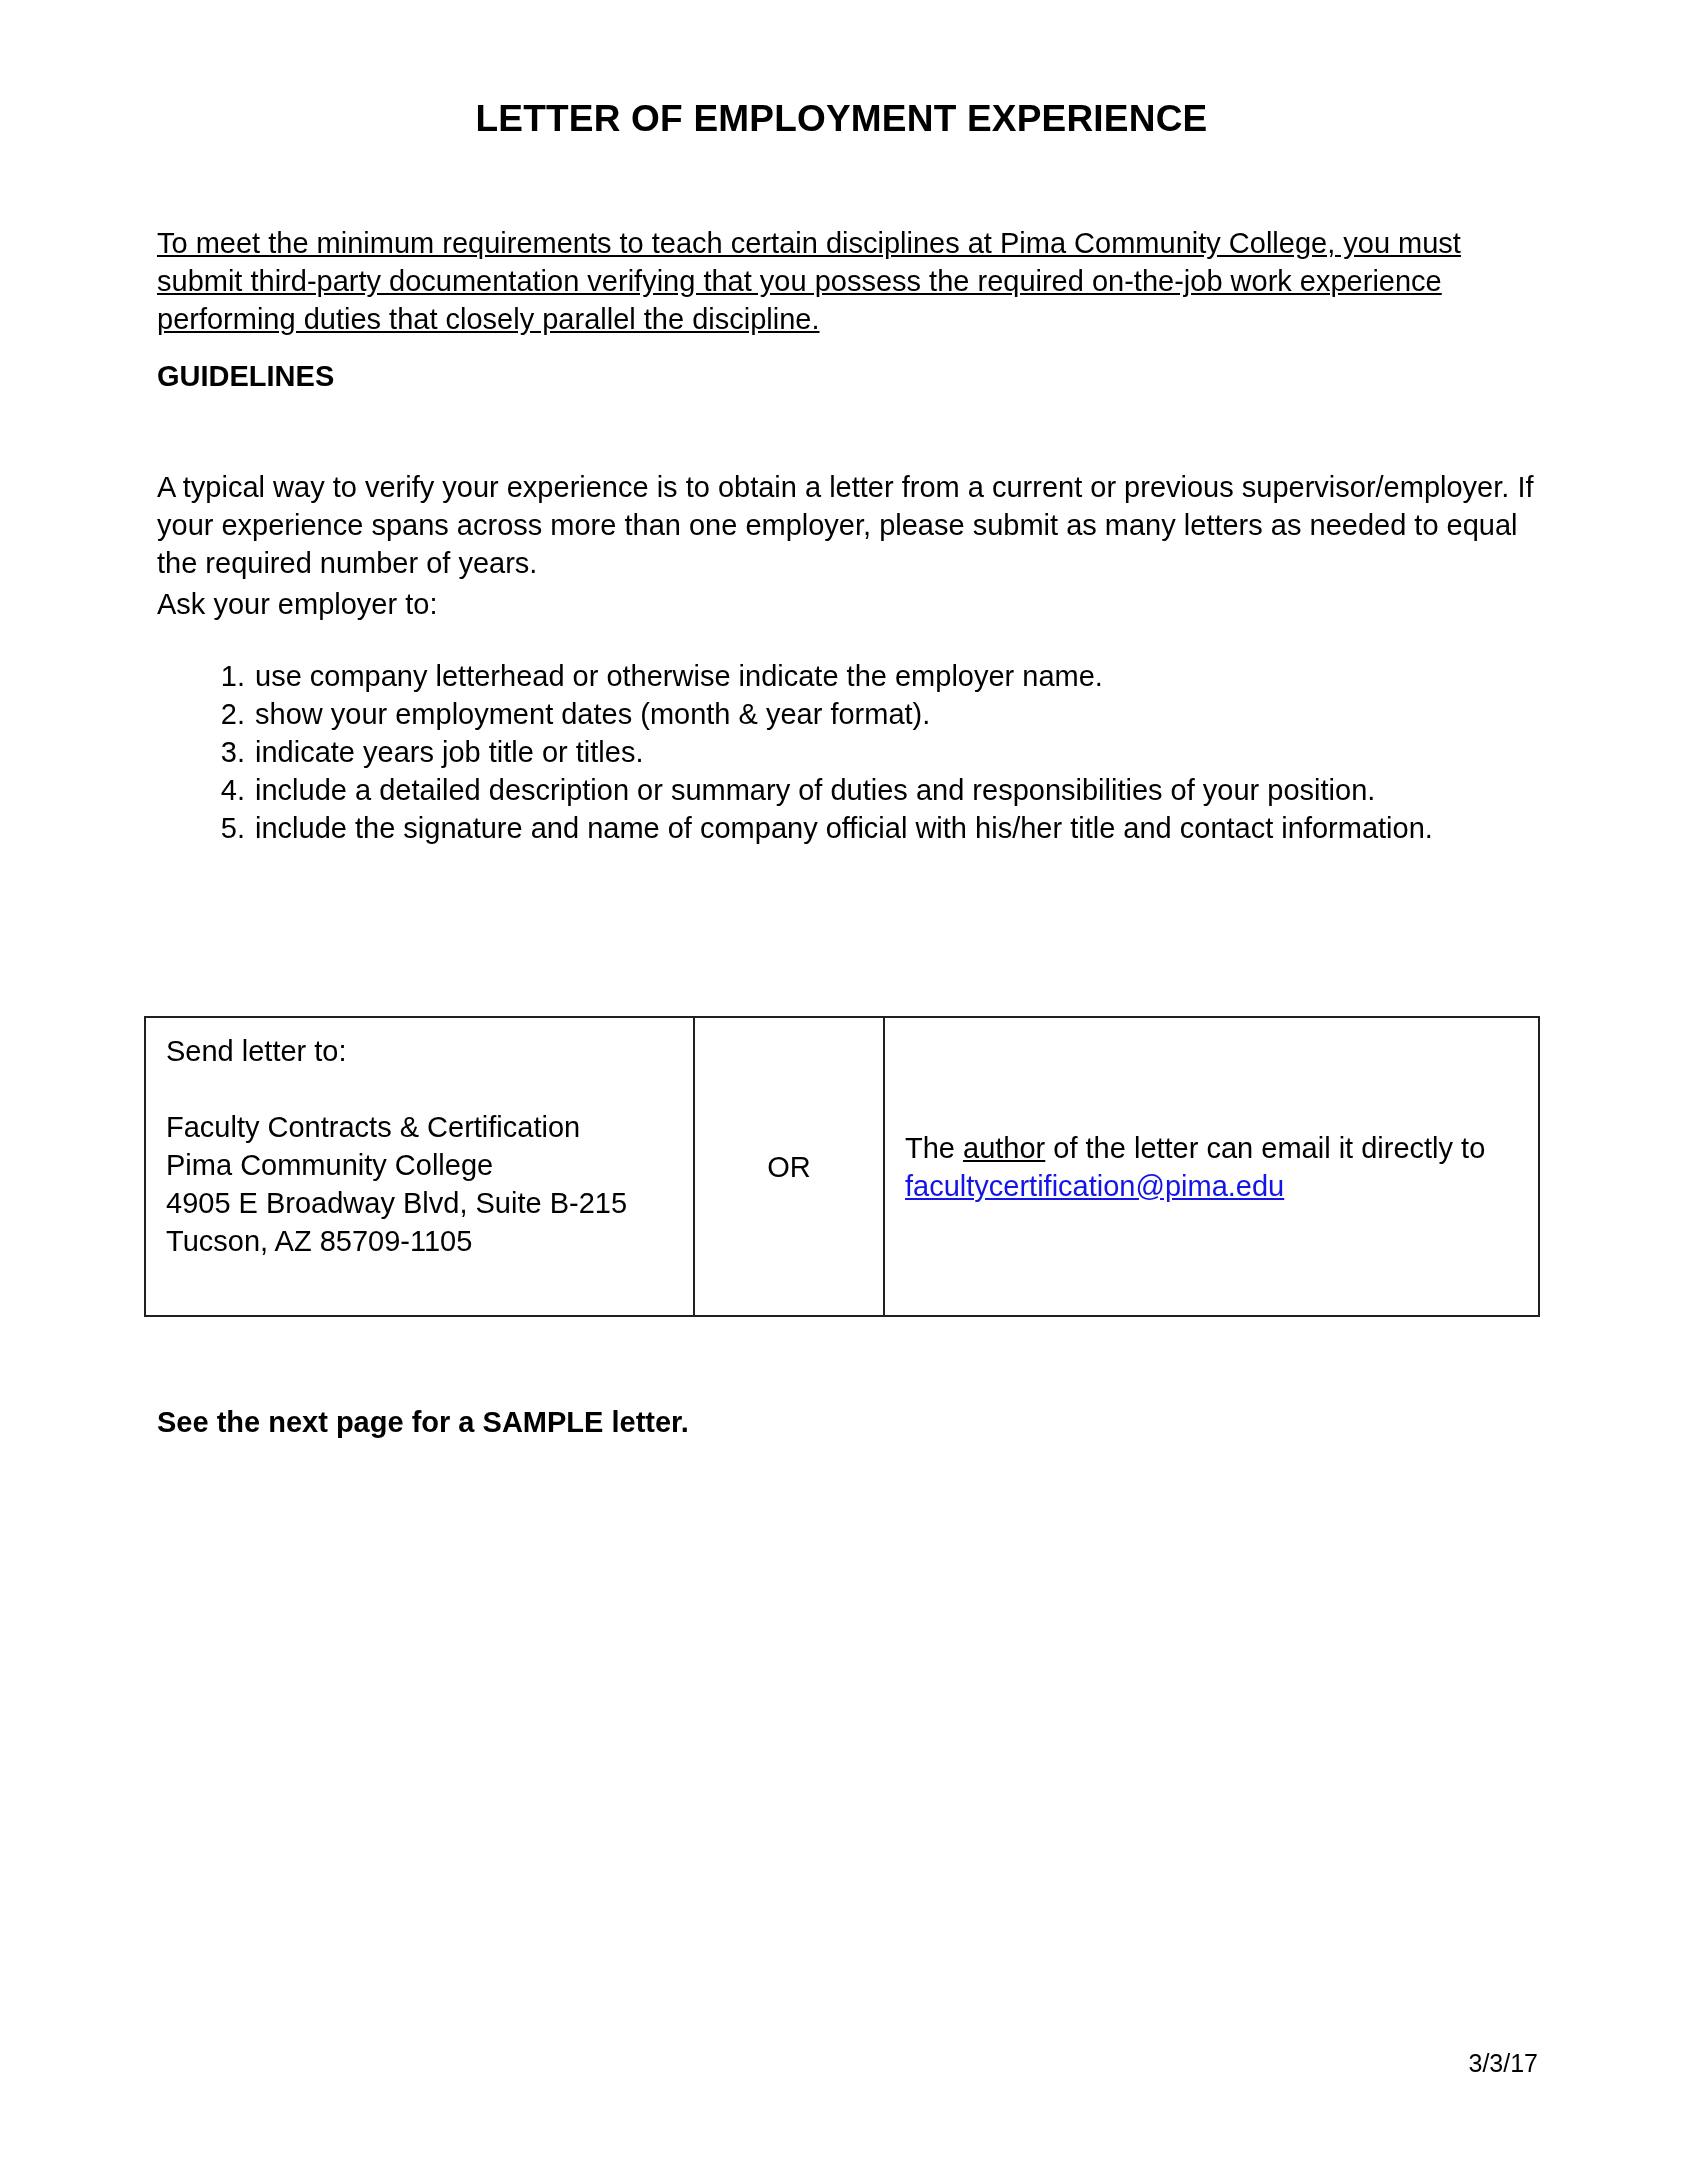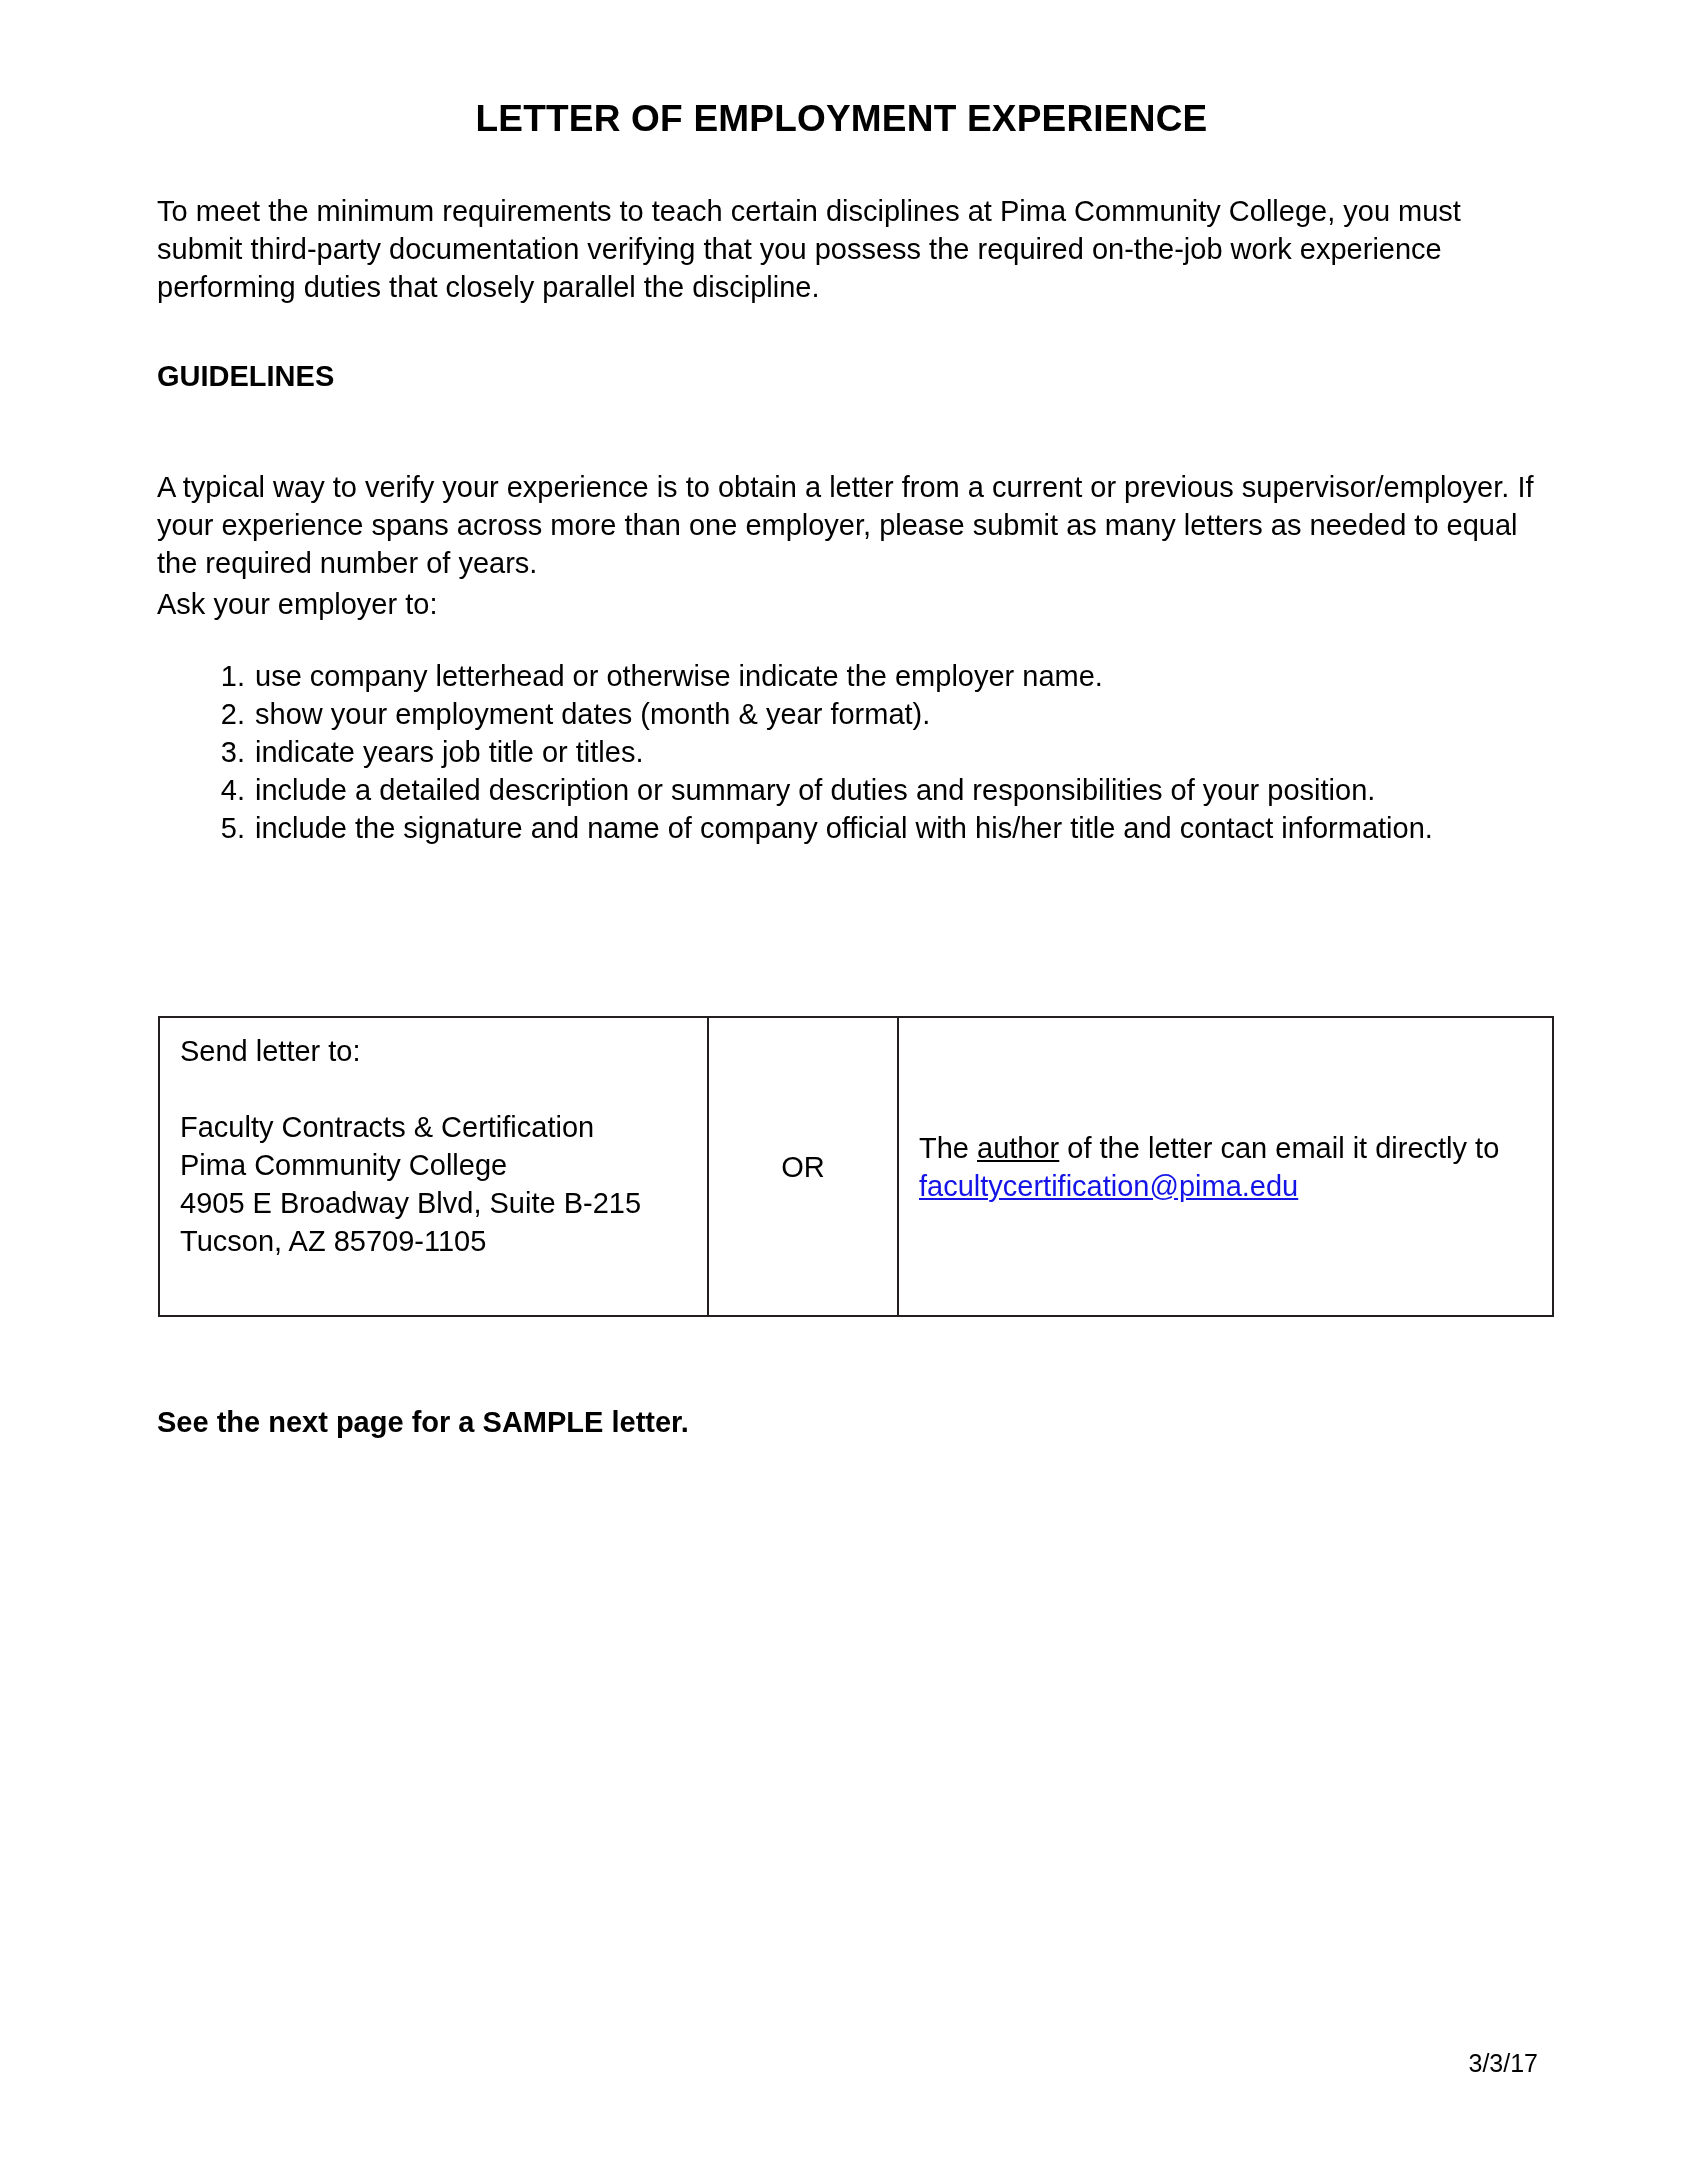--- a/index.html
+++ b/index.html
@@ -33,21 +33,21 @@
   
   .body-block {
     position: absolute;
     left: 157px;
     width: 1378px;
     font-size: 29px;
     line-height: 38px;
     text-align: left;
   }
 
-  #intro-paragraph   { top: 192px; }
+  #intro-paragraph   { top: 224px; text-decoration: underline; }
   #guidelines-heading{ top: 357px; font-weight: bold; font-size: 29px; }
   #verify-paragraph  { top: 439px; margin-top: 29px; }
   #ask-line          { top: 585px; }
 
   
   .ask-list {
     position: absolute;
     left: 157px;
     top: 657px;
     width: 1378px;
@@ -66,21 +66,21 @@
     position: absolute;
     left: 52px;
     top: 0;
     width: 36px;
     text-align: right;
   }
 
   
   .send-table {
     position: absolute;
-    left: 158px;
+    left: 144px;
     top: 1016px;
     width: 1396px;
     height: 301px;
     border-collapse: collapse;
     table-layout: fixed;
     font-size: 29px;
     line-height: 38px;
   }
   .send-table td {
     border: 2px solid #231f20;

